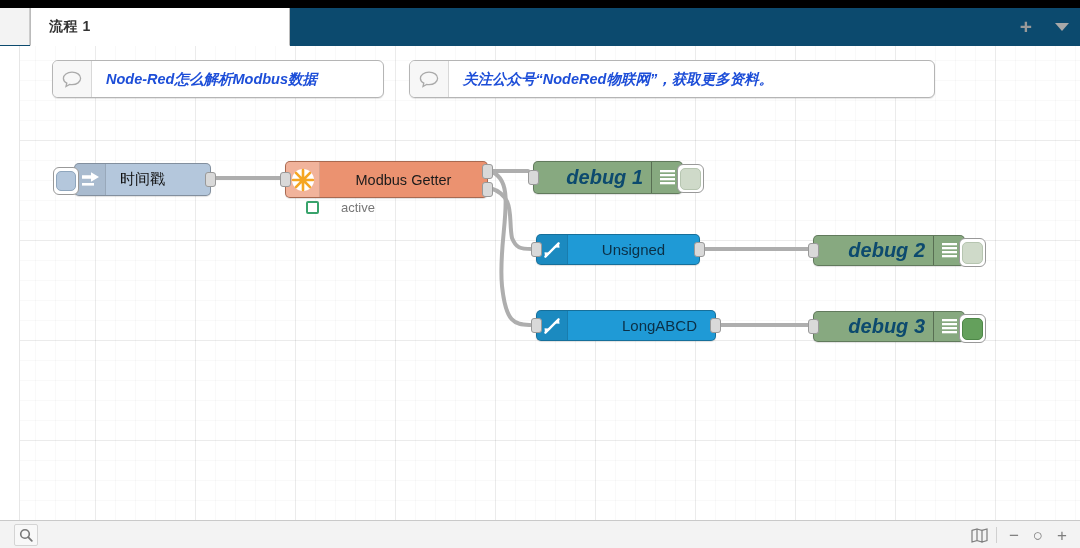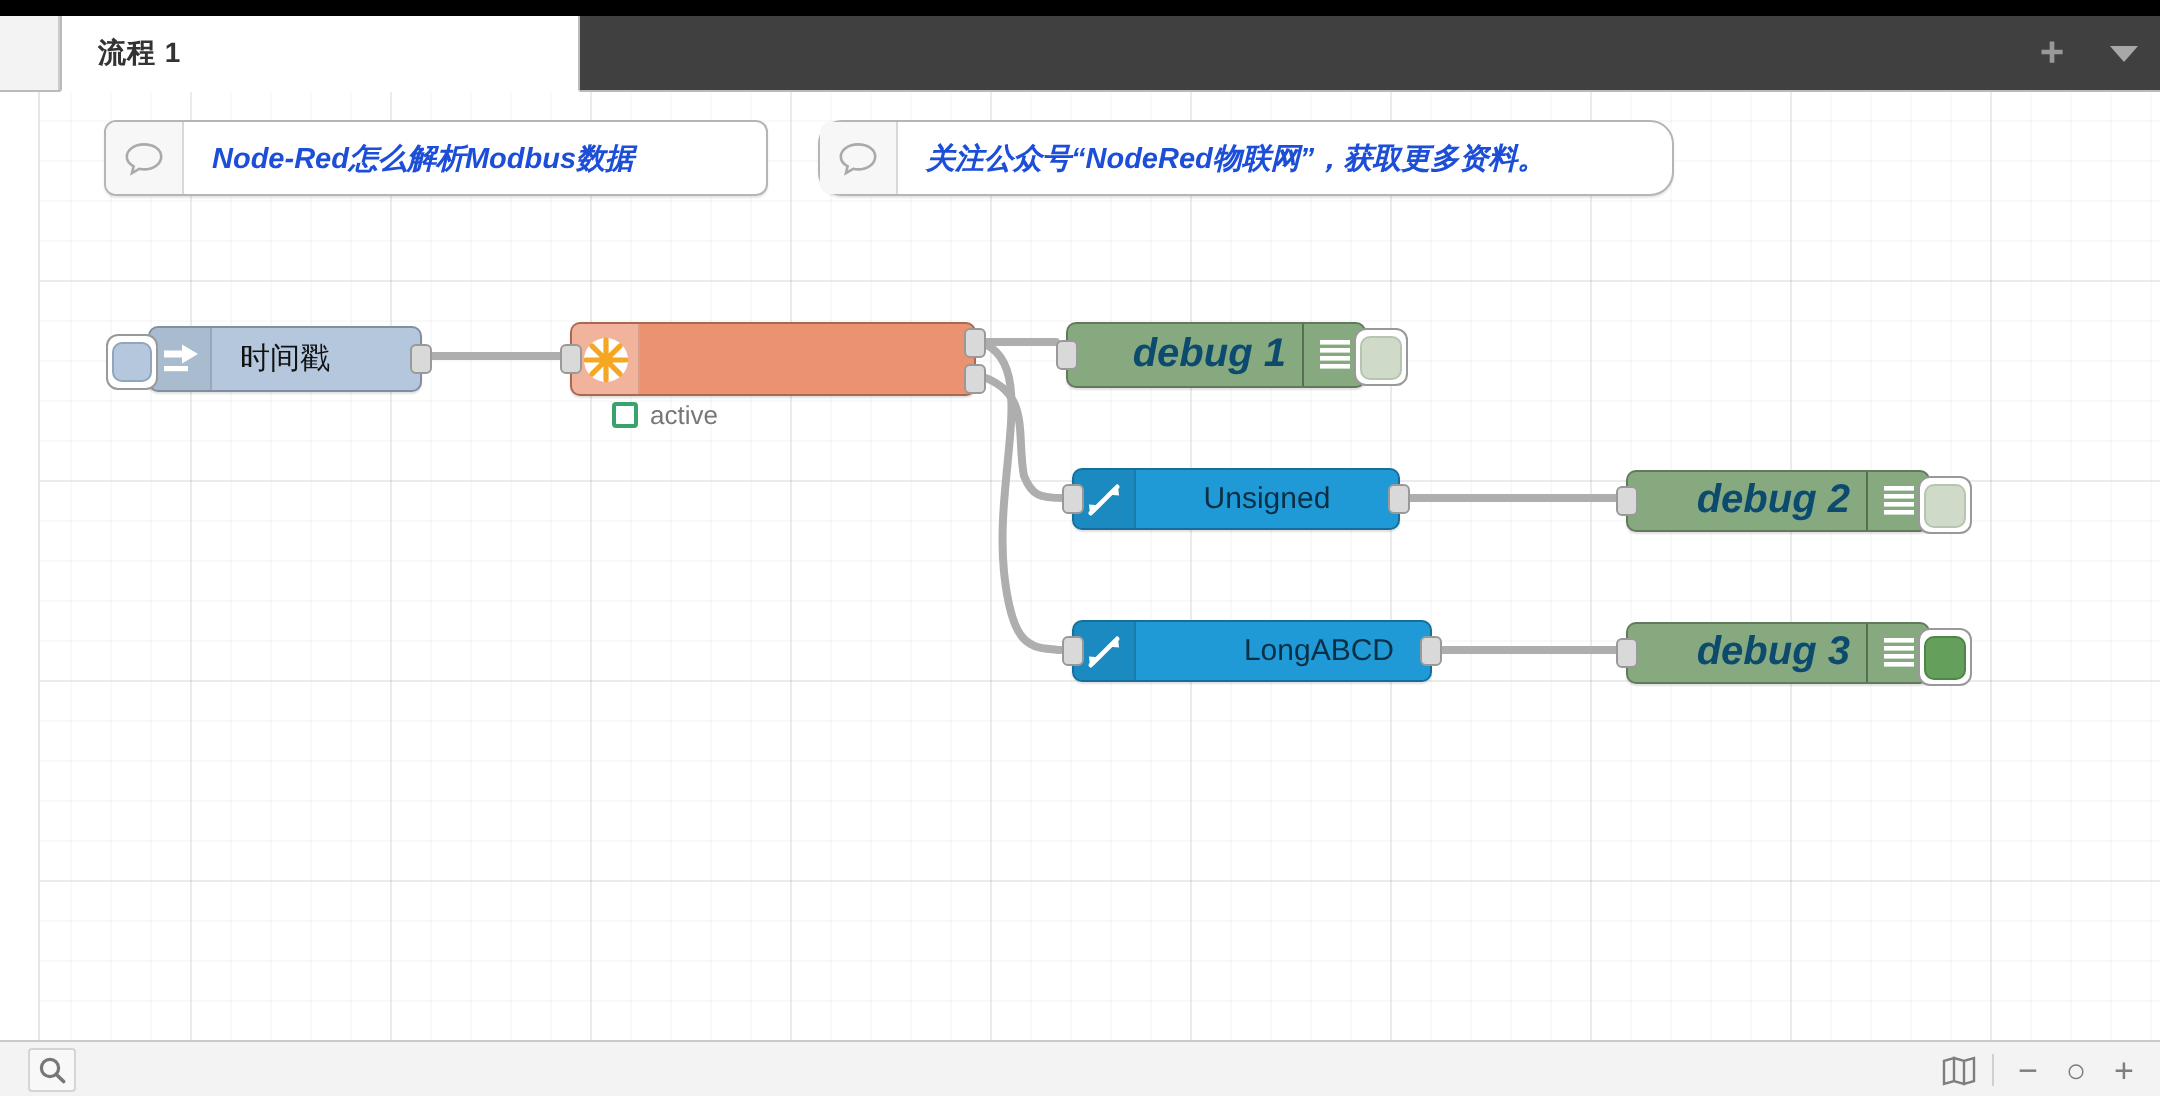--- a/index.html
+++ b/index.html
@@ -8,21 +8,21 @@
     font-family:"Liberation Sans","DejaVu Sans",sans-serif;
     background:#fff;
     -webkit-font-smoothing:antialiased;
   }
   .app{position:relative;width:1080px;height:548px;overflow:hidden;background:#fff;}
 
   
   .topstrip{position:absolute;left:0;top:0;width:1080px;height:8px;background:#000;}
 
   
-  .tabbar{position:absolute;left:0;top:8px;width:1080px;height:38px;background:#404040;
+  .tabbar{position:absolute;left:0;top:8px;width:1080px;height:52px;background:#0c4a6e;
           border-bottom:1px solid #bbb;box-sizing:border-box;}
   .tabbar:before{content:"";position:absolute;left:0;top:0;width:30px;height:37px;
           background:#f3f3f3;border-right:1px solid #ccc;box-sizing:border-box;}
   .tab{position:absolute;left:30px;top:0;width:260px;height:38px;background:#fff;
        border:1px solid #bbb;border-bottom:1px solid #fff;border-top:none;box-sizing:border-box;
        display:flex;align-items:center;padding-left:18px;}
   .tab-label{font-size:14px;color:#333;font-weight:bold;letter-spacing:.5px;}
   .tabbar-right{position:absolute;right:0;top:0;height:37px;display:flex;align-items:center;}
   .tb-btn{width:36px;height:37px;display:flex;align-items:center;justify-content:center;
           color:#999;cursor:pointer;}
@@ -72,21 +72,21 @@
   .n-inject .label{font-size:15px;color:#111;text-align:left;padding-left:14px;}
   .inject-btn{position:absolute;left:-22px;top:3px;width:26px;height:28px;background:#fff;
         border:1px solid #999;border-radius:6px;box-sizing:border-box;
         display:flex;align-items:center;justify-content:center;}
   .inject-btn i{display:block;width:18px;height:18px;background:#b4c7dc;
         border:1px solid #8fa6bd;border-radius:5px;}
 
   
   .n-modbus{background:#eb9270;}
   .n-modbus .iconbox{background:rgba(255,255,255,.30);}
-  .status{position:absolute;left:20px;top:38px;display:flex;align-items:center;gap:6px;}
+  .status{position:absolute;left:20px;top:38px;display:flex;align-items:center;gap:22px;}
   .status .dot{width:13px;height:13px;border:2.5px solid #38a36b;border-radius:2px;
         box-sizing:border-box;background:#fff;}
   .status .st{font-size:13px;color:#777;}
 
   
   .n-blue{background:#1f9ad6;align-items:center;}
   .n-blue .iconbox{background:rgba(0,0,0,.10);}
   .n-blue .label{color:#0b2f45;font-size:15px;}
 
   
@@ -159,21 +159,21 @@
 
     <div class="comment" style="left:52px;top:14px;width:332px;">
       <span class="ic">
         <svg width="20" height="17" viewBox="0 0 20 17" xmlns="http://www.w3.org/2000/svg">
           <path d="M10 1.2C5.2 1.2 1.4 3.9 1.4 7.3c0 2 1.3 3.8 3.4 4.9l-.8 3.3 3.6-2.1c.8.2 1.6.3 2.4.3 4.8 0 8.6-2.7 8.6-6.4S14.8 1.2 10 1.2z" fill="none" stroke="#aaa" stroke-width="1.3"></path>
         </svg>
       </span>
       <span class="tx">Node-Red怎么解析Modbus数据</span>
     </div>
 
-    <div class="comment" style="left:409px;top:14px;width:428px;border-radius:12px;">
+    <div class="comment" style="left:409px;top:14px;width:526px;">
       <span class="ic">
         <svg width="20" height="17" viewBox="0 0 20 17" xmlns="http://www.w3.org/2000/svg">
           <path d="M10 1.2C5.2 1.2 1.4 3.9 1.4 7.3c0 2 1.3 3.8 3.4 4.9l-.8 3.3 3.6-2.1c.8.2 1.6.3 2.4.3 4.8 0 8.6-2.7 8.6-6.4S14.8 1.2 10 1.2z" fill="none" stroke="#aaa" stroke-width="1.3"></path>
         </svg>
       </span>
       <span class="tx">关注公众号“NodeRed物联网”，获取更多资料。</span>
     </div>
 
     <div class="node n-inject" style="left:74px;top:117px;width:137px;height:33px;">
       <div class="inject-btn">
@@ -199,20 +199,21 @@
             <rect x="10.7" y="14.2" width="2.6" height="9" rx="1.2"></rect>
             <rect x="0.8" y="10.7" width="9" height="2.6" rx="1.2"></rect>
             <rect x="14.2" y="10.7" width="9" height="2.6" rx="1.2"></rect>
             <rect x="10.7" y="0.8" width="2.6" height="9" rx="1.2" transform="rotate(45 12 12)"></rect>
             <rect x="10.7" y="14.2" width="2.6" height="9" rx="1.2" transform="rotate(45 12 12)"></rect>
             <rect x="0.8" y="10.7" width="9" height="2.6" rx="1.2" transform="rotate(45 12 12)"></rect>
             <rect x="14.2" y="10.7" width="9" height="2.6" rx="1.2" transform="rotate(45 12 12)"></rect>
           </g>
         </svg>
       </span>
+      <span class="label">Modbus Getter</span>
       <span class="port" style="left:-6px;top:10px;"></span>
       <span class="port" style="right:-6px;top:2px;"></span>
       <span class="port" style="right:-6px;top:20px;"></span>
       <span class="status">
         <span class="dot"></span>
         <span class="st">active</span>
       </span>
     </div>
 
     <div class="node n-debug" style="left:533px;top:115px;width:150px;height:33px;">

